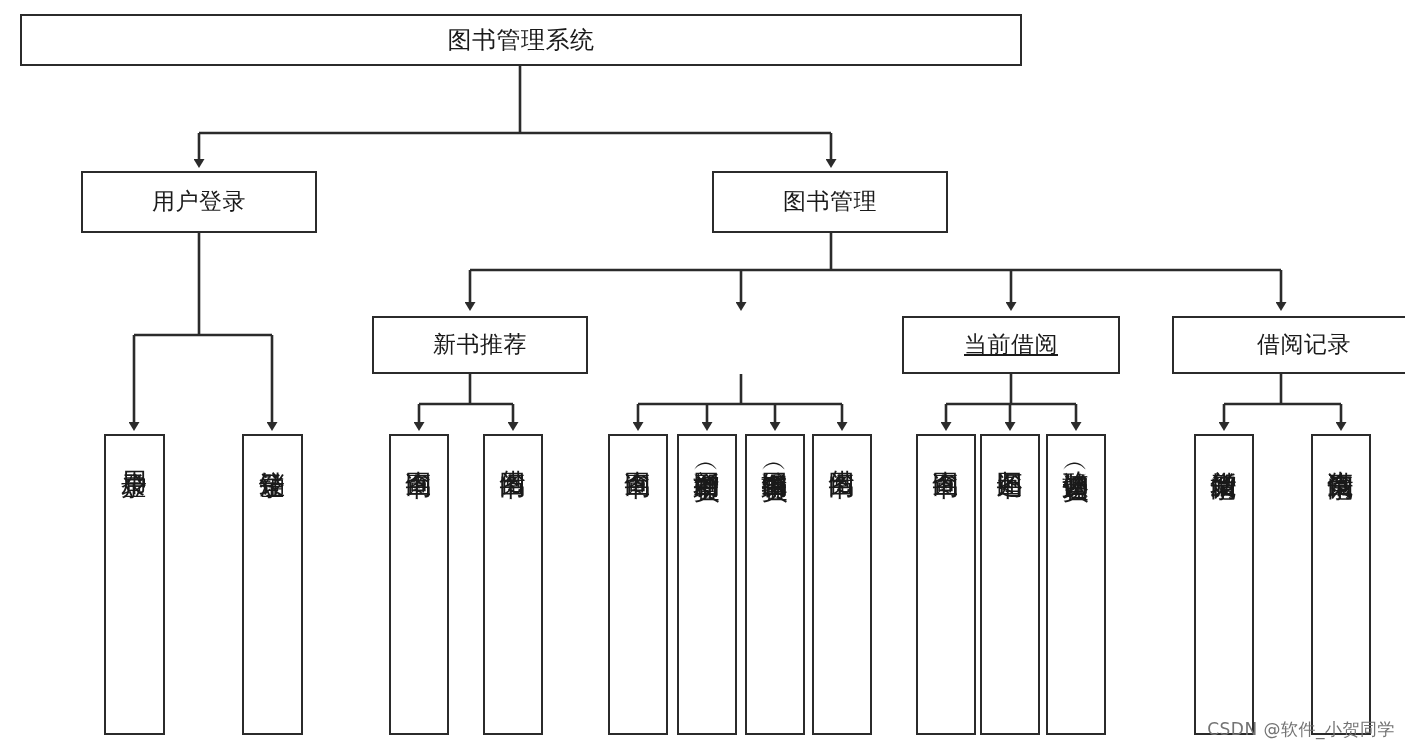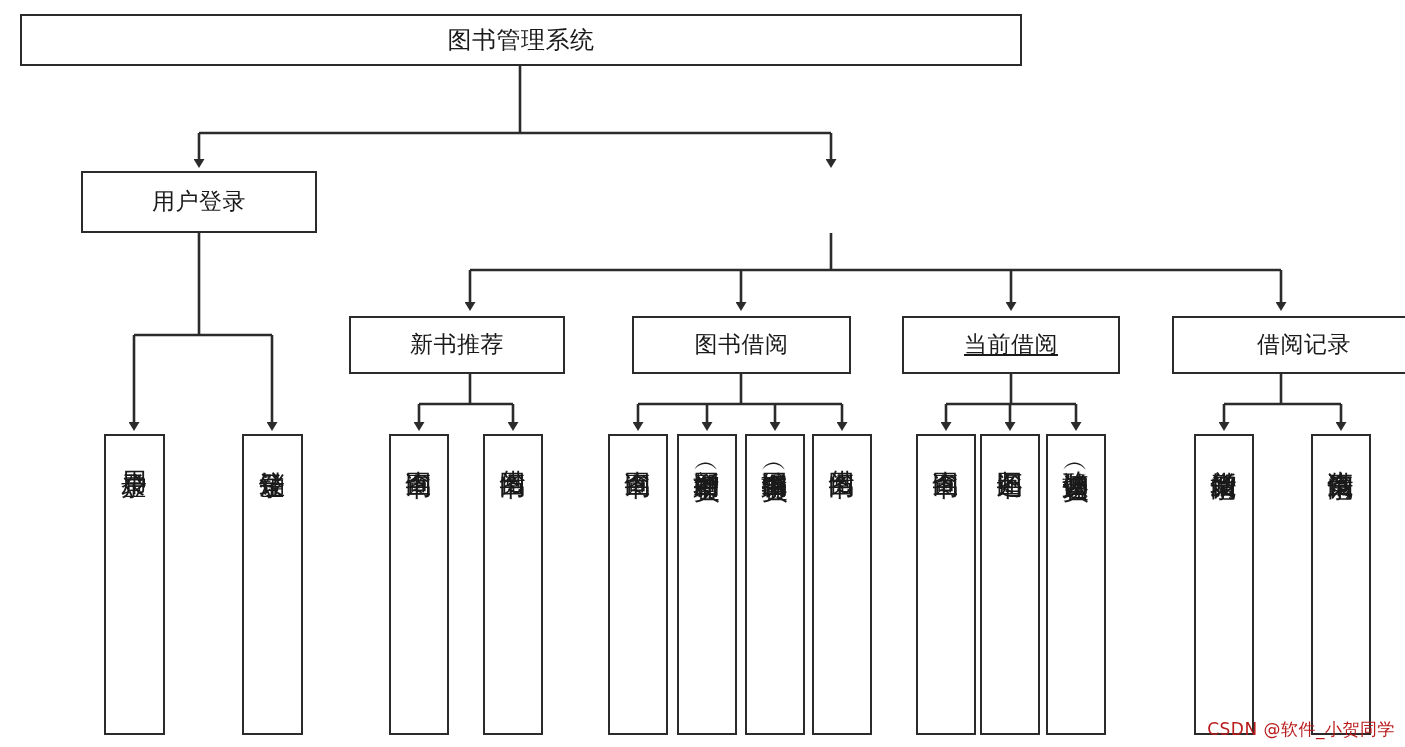--- a/index.html
+++ b/index.html
@@ -53,21 +53,21 @@
     line-height: 1.08;
     letter-spacing: 1px;
     white-space: nowrap;
     color: #1a1a1a;
   }
   .watermark {
     position: absolute;
     right: 10px;
     bottom: 6px;
     font-size: 17px;
-    color: #b91c1c;
+    color: #737373;
     letter-spacing: 0.5px;
     white-space: nowrap;
   }
 </style>
 </head>
 <body>
 
 <div id="page">
 
   <svg id="wires" viewBox="0 0 1405 747" xmlns="http://www.w3.org/2000/svg">
@@ -120,26 +120,26 @@
     </g>
   </svg>
 
   <div class="node h root" style="left:20px; top:14px; width:1002px; height:52px;">
     <span>图书管理系统</span>
   </div>
 
   <div class="node h" style="left:81px; top:171px; width:236px; height:62px;">
     <span>用户登录</span>
   </div>
+  <div class="node h" style="left:712px; top:171px; width:236px; height:62px;">
+    <span>图书管理</span>
+  </div>
 
-  <div class="node h" style="left:349px; top:316px; width:216px; height:58px;">
+  <div class="node h" style="left:372px; top:316px; width:216px; height:58px;">
     <span>新书推荐</span>
-  </div>
-  <div class="node h" style="left:632px; top:316px; width:219px; height:58px;">
-    <span>图书借阅</span>
   </div>
   <div class="node h" style="left:902px; top:316px; width:218px; height:58px;text-decoration:underline;">
     <span>当前借阅</span>
   </div>
   <div class="node h" style="left:1172px; top:316px; width:264px; height:58px;">
     <span>借阅记录</span>
   </div>
 
   <div class="node v" style="left:104px; top:434px; width:61px; height:301px;">
     <span class="vtext">用户登录</span>

